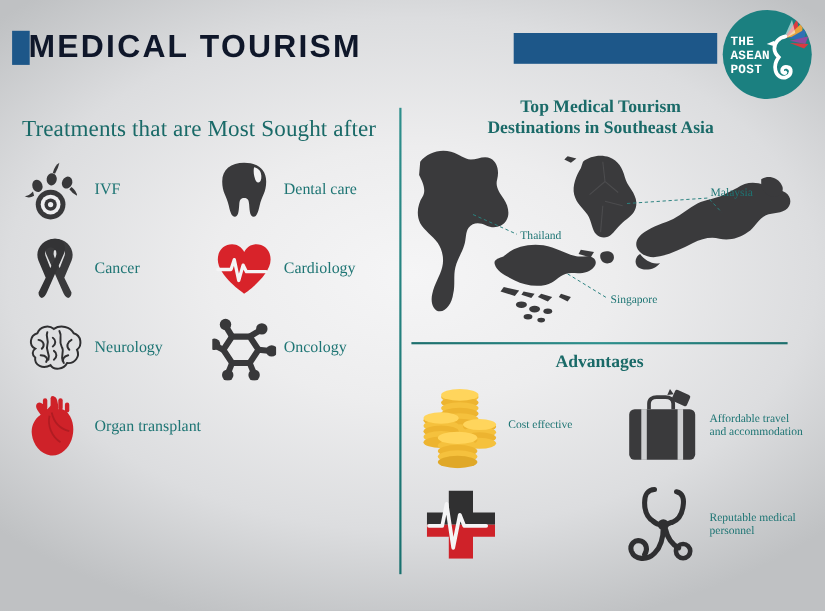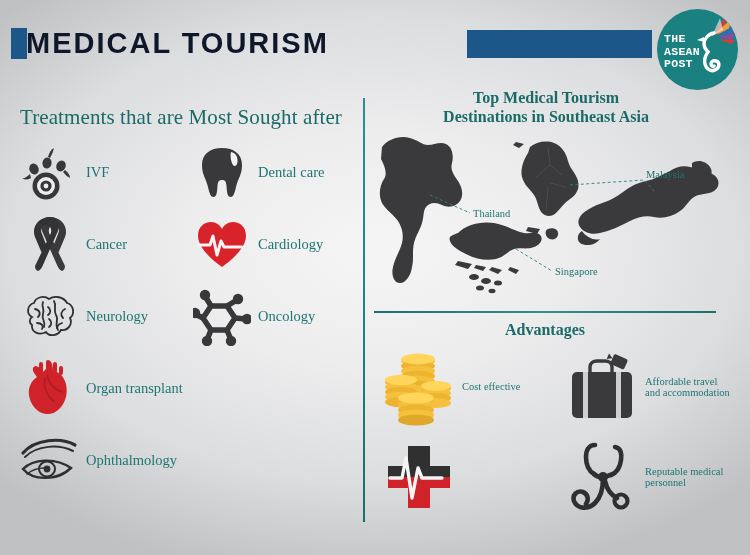--- a/index.html
+++ b/index.html
@@ -239,36 +239,20 @@
             <rect x="28" y="2" width="4" height="11" rx="2"></rect>
             <rect x="34" y="6" width="4" height="9" rx="2"></rect>
           </g>
         </svg>
       </div>
       <div class="t-lab">Organ transplant</div>
     </div>
   </div>
 
   <div class="t-row">
-    <div class="t-cell">
-      <div class="t-ico">
-        <svg width="62" height="48" viewBox="0 0 62 48">
-          <g fill="none" stroke="#2f2f31" stroke-linecap="round">
-            <path d="M4 16 C16 2 42 0 56 8" stroke-width="3.2"></path>
-            <path d="M6 20 C18 8 40 7 54 14" stroke-width="2"></path>
-            <path d="M4 32 C14 22 36 20 52 31 C38 44 14 44 4 32 Z" stroke-width="2.4"></path>
-            <ellipse cx="28" cy="32" rx="8" ry="7.5" stroke-width="2"></ellipse>
-            <circle cx="28" cy="32" r="3.4" fill="#2f2f31" stroke="none"></circle>
-            <path d="M8 37 C13 33 19 31 25 31" stroke-width="1.4"></path>
-            <path d="M36 40 C42 39 47 36 50 33" stroke-width="1.4"></path>
-          </g>
-        </svg>
-      </div>
-      <div class="t-lab">Ophthalmology</div>
-    </div>
   </div>
 </div>
 
 <div id="map-head">
   <div>Top Medical Tourism</div>
   <div>Destinations in Southeast Asia</div>
 </div>
 
 <div id="map-wrap">
   <svg width="370" height="180" viewBox="0 0 370 180">

